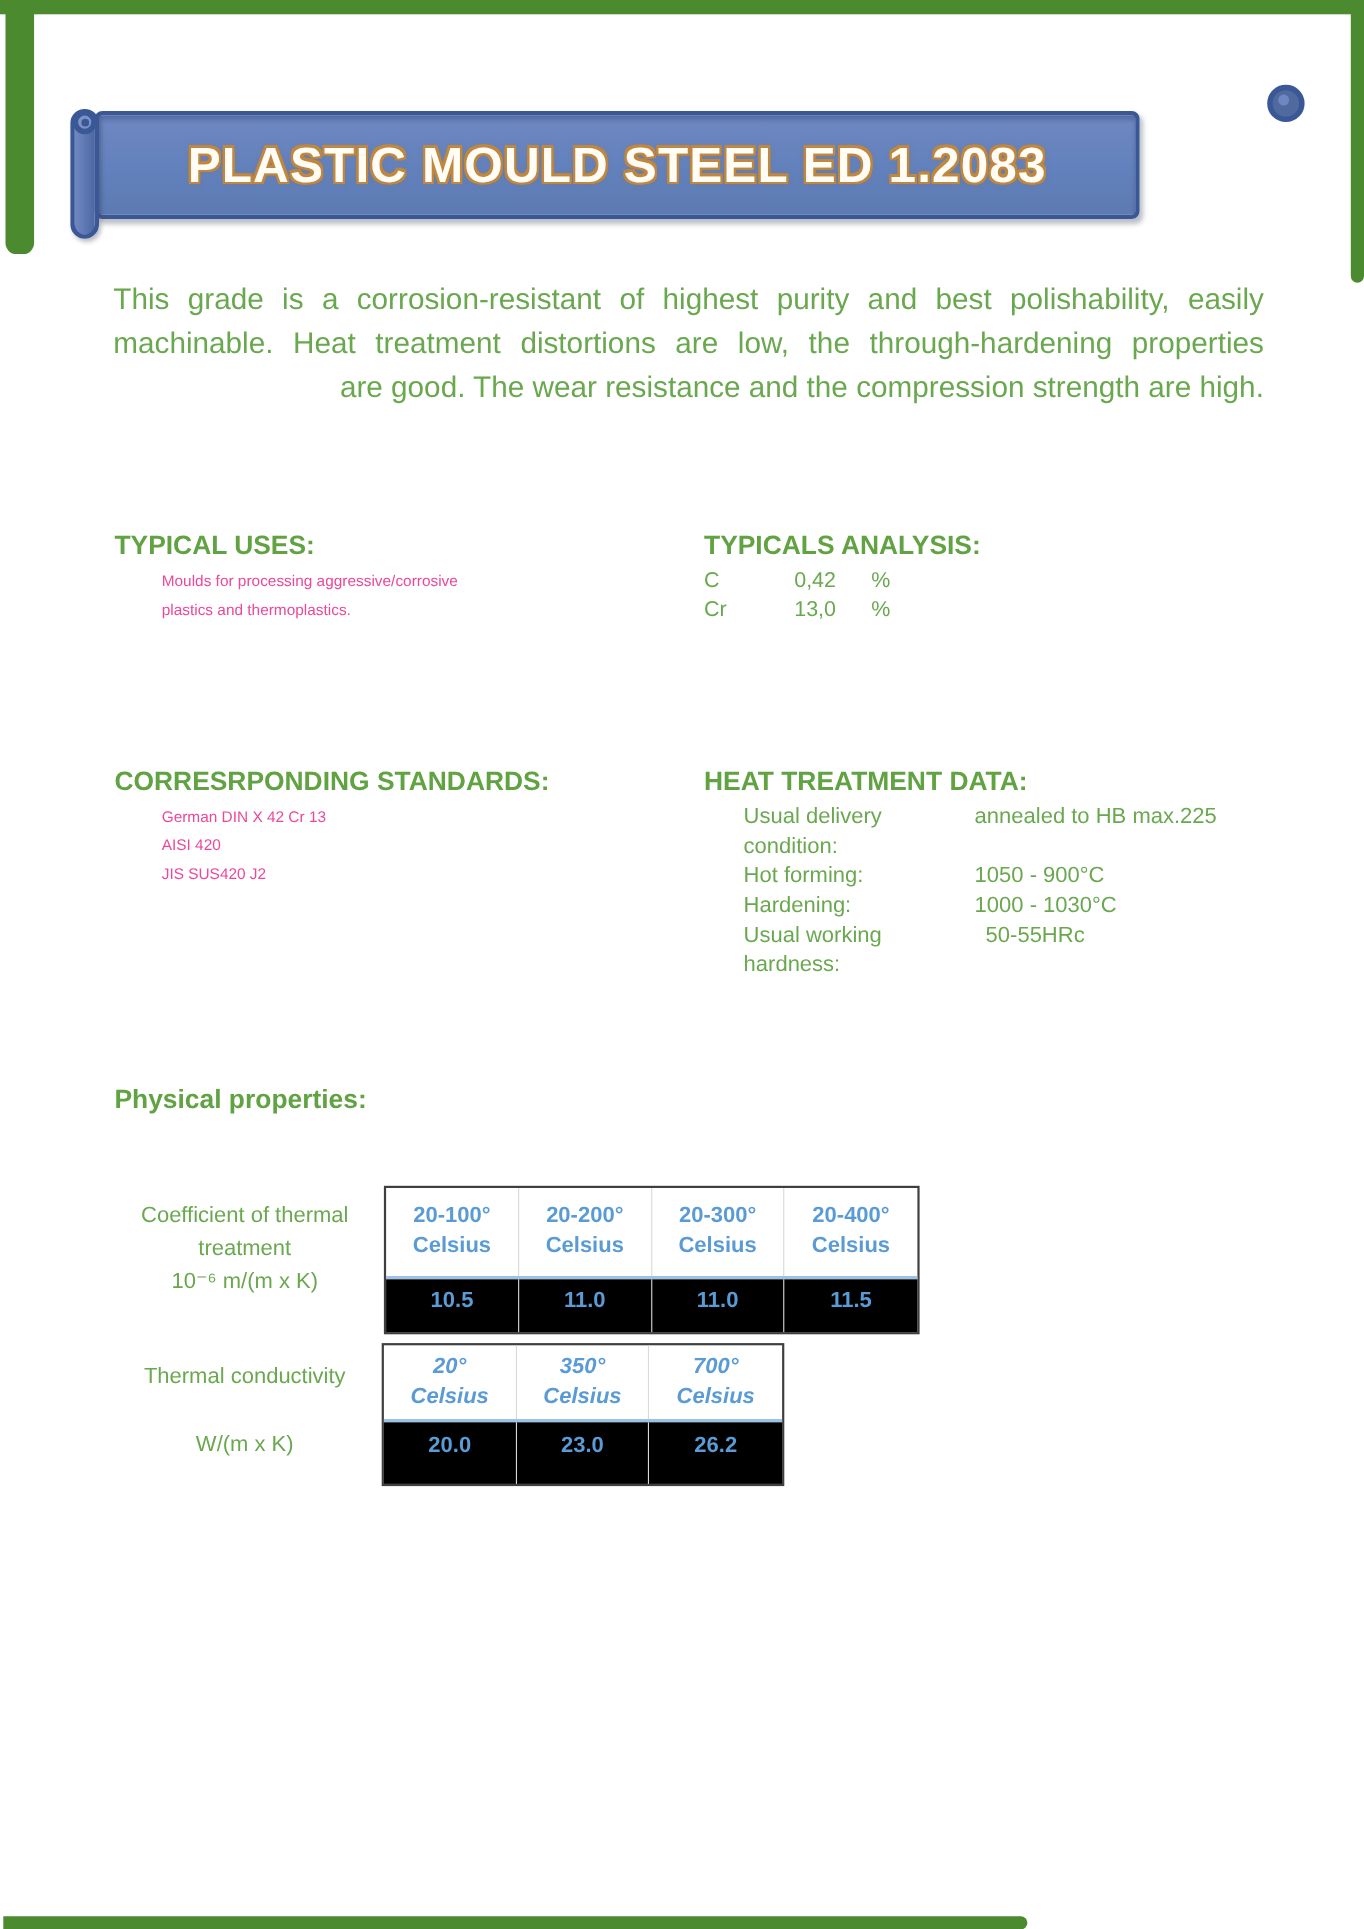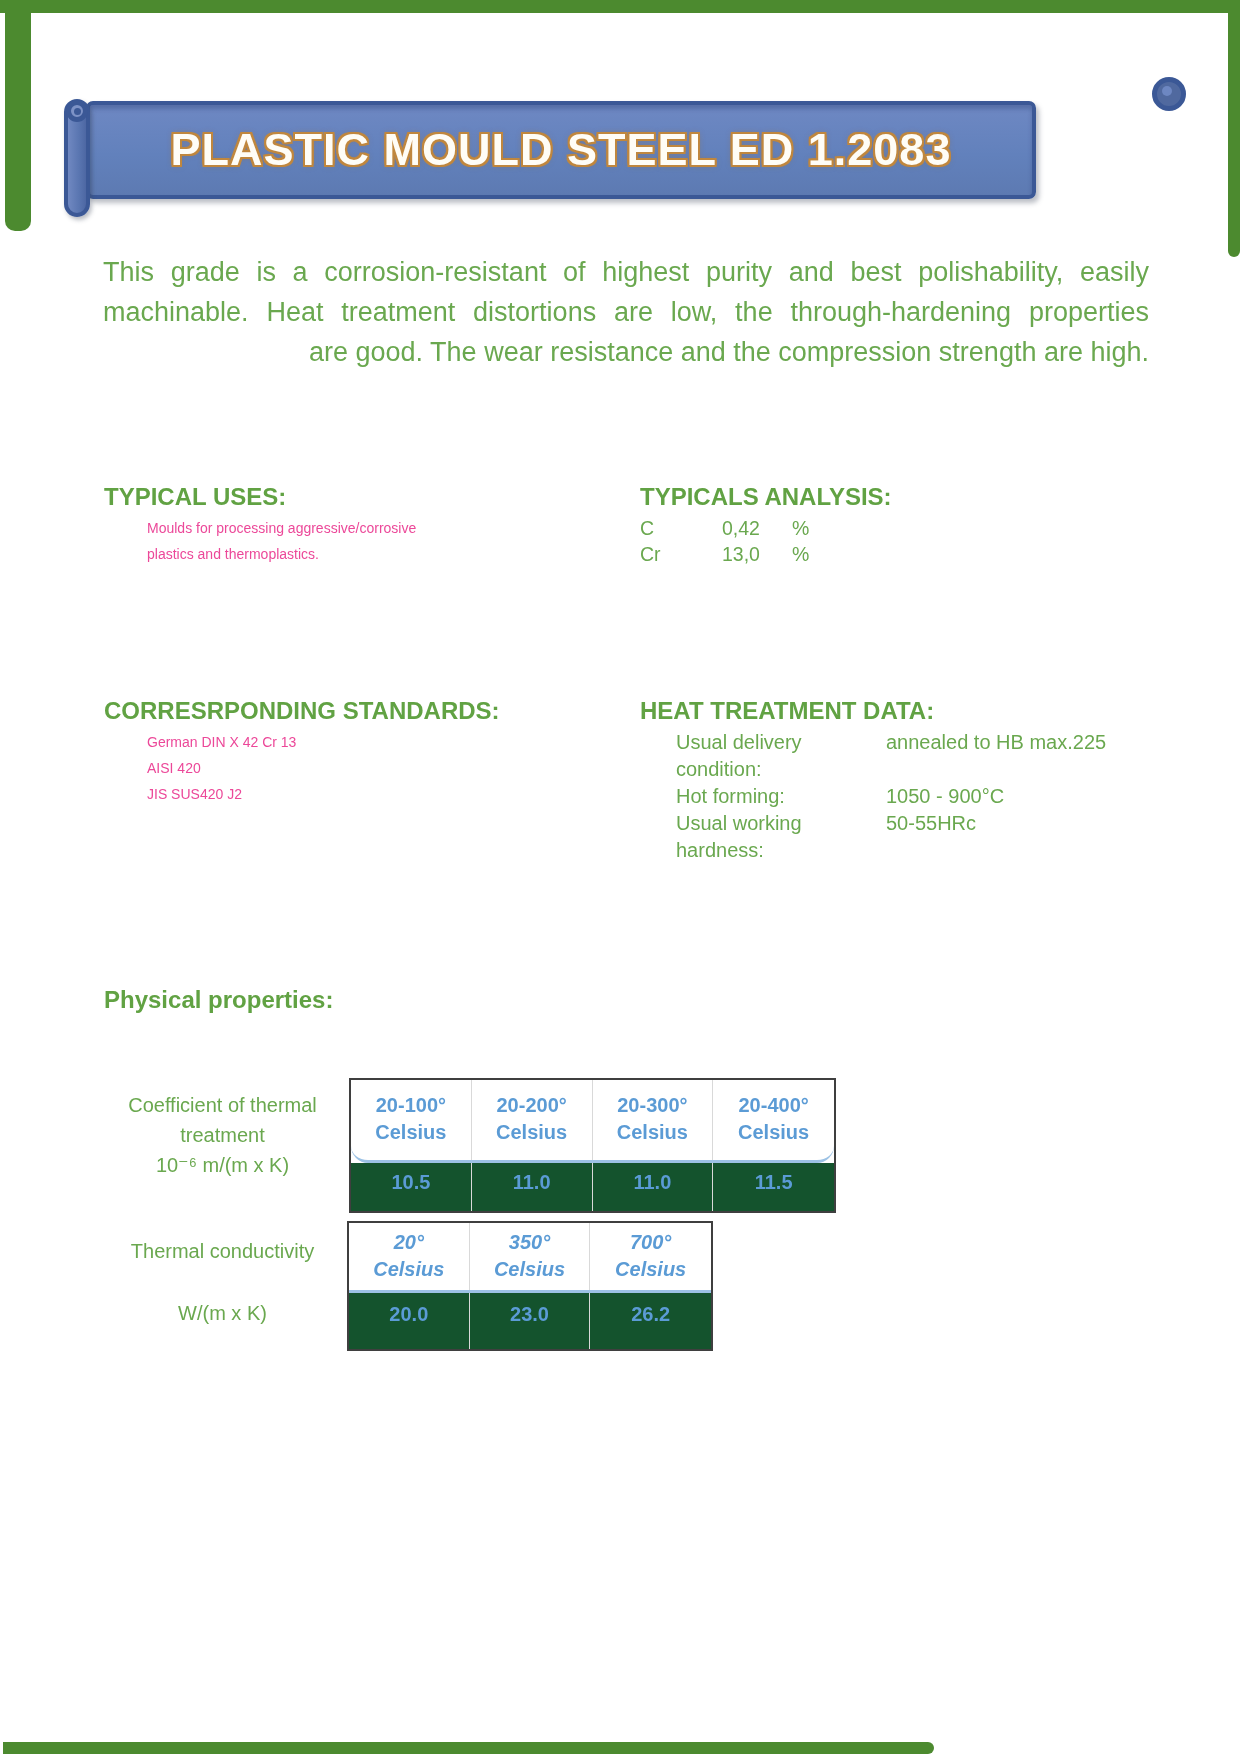--- a/index.html
+++ b/index.html
@@ -70,27 +70,27 @@
   .phys-heading{position:absolute;left:104px;top:986px;font-size:24px;font-weight:bold;color:#61a243;}
   
   .tbl-label{position:absolute;text-align:center;color:#6aa84f;font-size:20px;line-height:30px;}
   .tbl-label-1{left:105px;top:1090px;width:235px;}
   .tbl-label-2a{left:105px;top:1236px;width:235px;}
   .tbl-label-2b{left:105px;top:1298px;width:235px;}
   .ptable{
     position:absolute;box-sizing:border-box;border:2px solid #3f3f3f;background:#ffffff;
   }
   .ptable .hdr{display:grid;border-bottom:3px solid #9cc2e5;}
-  .ptable .vals{display:grid;background:#14532d;}
+  .ptable .vals{display:grid;background:#000000;}
   .ptable .cell{text-align:center;border-right:1px solid #d9d9d9;}
   .ptable .cell:last-child{border-right:none;}
   .ptable .range,.ptable .cunit{display:block;color:#5b9bd5;font-weight:bold;font-size:20px;line-height:27px;}
   .ptable .val{color:#5b9bd5;font-weight:bold;font-size:20px;line-height:26px;}
   .ptable-1{left:349px;top:1078px;width:487px;}
-  .ptable-1 .hdr{grid-template-columns:repeat(4,1fr);border-radius:17px;}
+  .ptable-1 .hdr{grid-template-columns:repeat(4,1fr);}
   .ptable-1 .vals{grid-template-columns:repeat(4,1fr);}
   .ptable-1 .hdr .cell{padding:12px 0 14px;}
   .ptable-1 .vals .cell{padding:6px 0 16px;}
   .ptable-2{left:347px;top:1221px;width:366px;}
   .ptable-2 .hdr{grid-template-columns:repeat(3,1fr);}
   .ptable-2 .vals{grid-template-columns:repeat(3,1fr);}
   .ptable-2 .hdr .cell{padding:6px 0 7px;font-style:italic;}
   .ptable-2 .vals .cell{padding:8px 0 22px;}
 </style>
 </head>
@@ -147,20 +147,24 @@
     <div class="sec-heading">HEAT TREATMENT DATA:</div>
     <div class="ht-row">
       <span class="ht-label">Usual delivery condition:</span>
       <span class="ht-value">annealed to HB max.225</span>
     </div>
     <div class="ht-row">
       <span class="ht-label">Hot forming:</span>
       <span class="ht-value">1050 - 900°C</span>
     </div>
     <div class="ht-row">
+      <span class="ht-label">Hardening:</span>
+      <span class="ht-value">1000 - 1030°C</span>
+    </div>
+    <div class="ht-row">
       <span class="ht-label">Usual working hardness:</span>
       <span class="ht-value">50-55HRc</span>
     </div>
   </div>
 
   <div class="phys-heading">Physical properties:</div>
 
   <div class="tbl-label tbl-label-1">
     <div>Coefficient of thermal treatment</div>
     <div>10⁻⁶ m/(m x K)</div>

